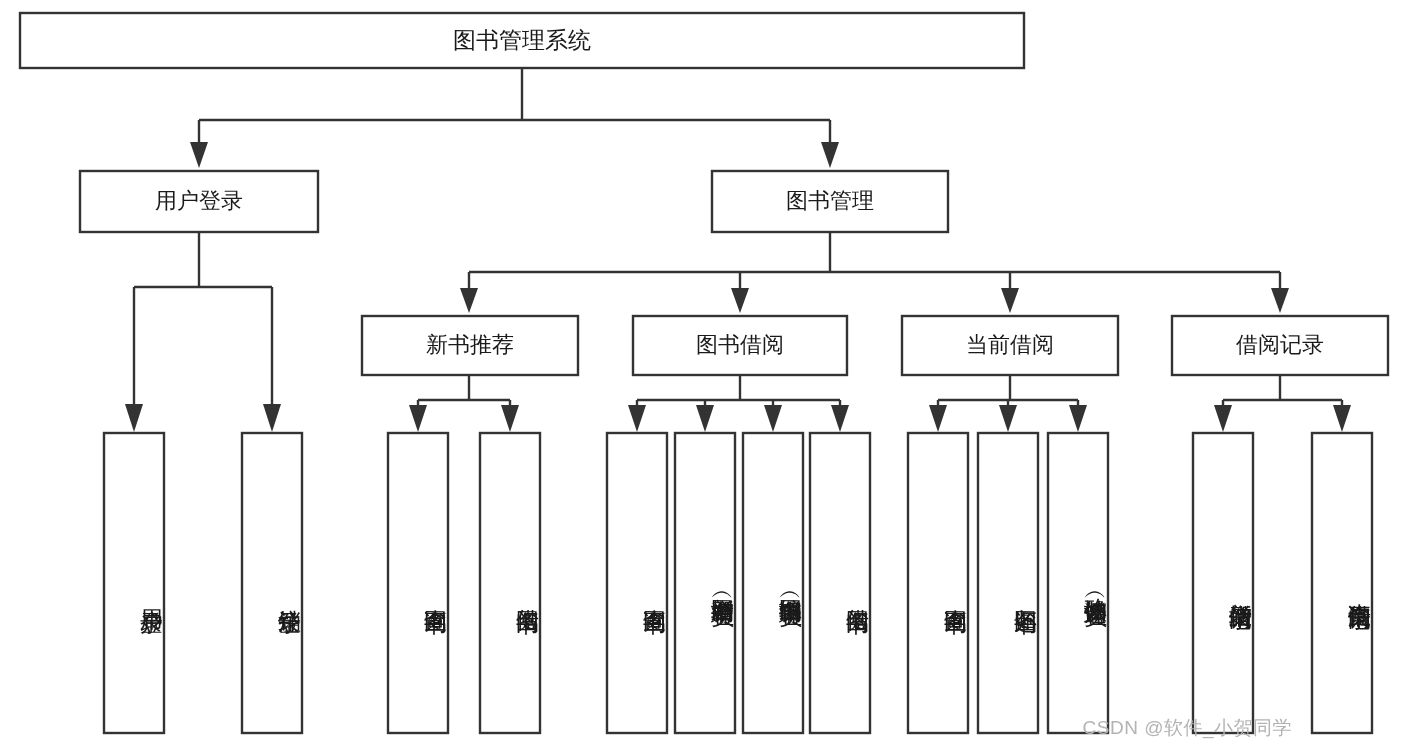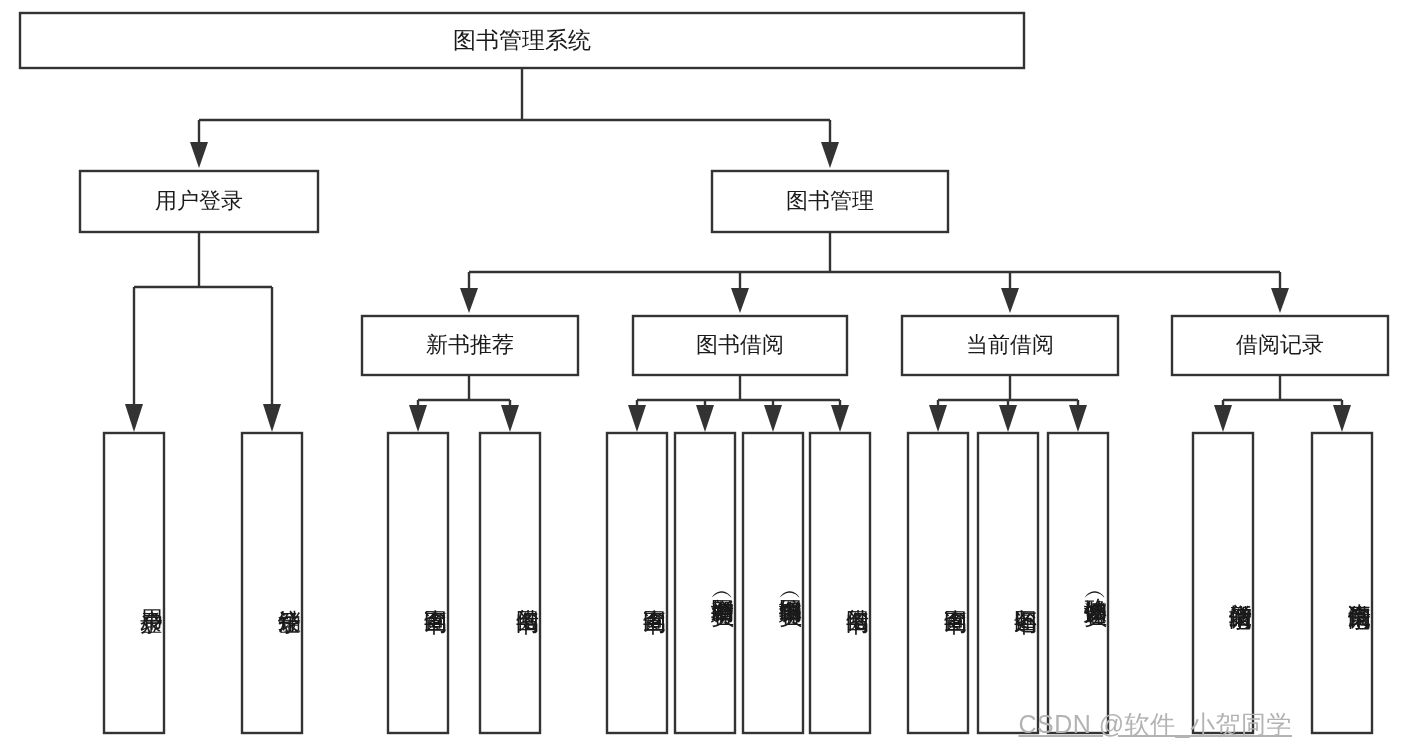--- a/index.html
+++ b/index.html
@@ -66,25 +66,24 @@
     justify-content: center;
     text-align: center;
     pointer-events: none;
     user-select: none;
   }
   .watermark {
     position: absolute;
     right: 14px;
     bottom: 6px;
     font-family: "Liberation Sans", "DejaVu Sans", sans-serif;
-    font-size: 25px;
+    font-size: 19px;
     color: #b3b3b3;
     letter-spacing: 0.5px;
     white-space: nowrap;
-    text-decoration: underline;
   }
 </style>
 </head>
 <body>
 
 <div id="diagram-root">
 
   <svg class="flow" viewBox="0 0 1405 747" xmlns="http://www.w3.org/2000/svg">
 
     <g>

